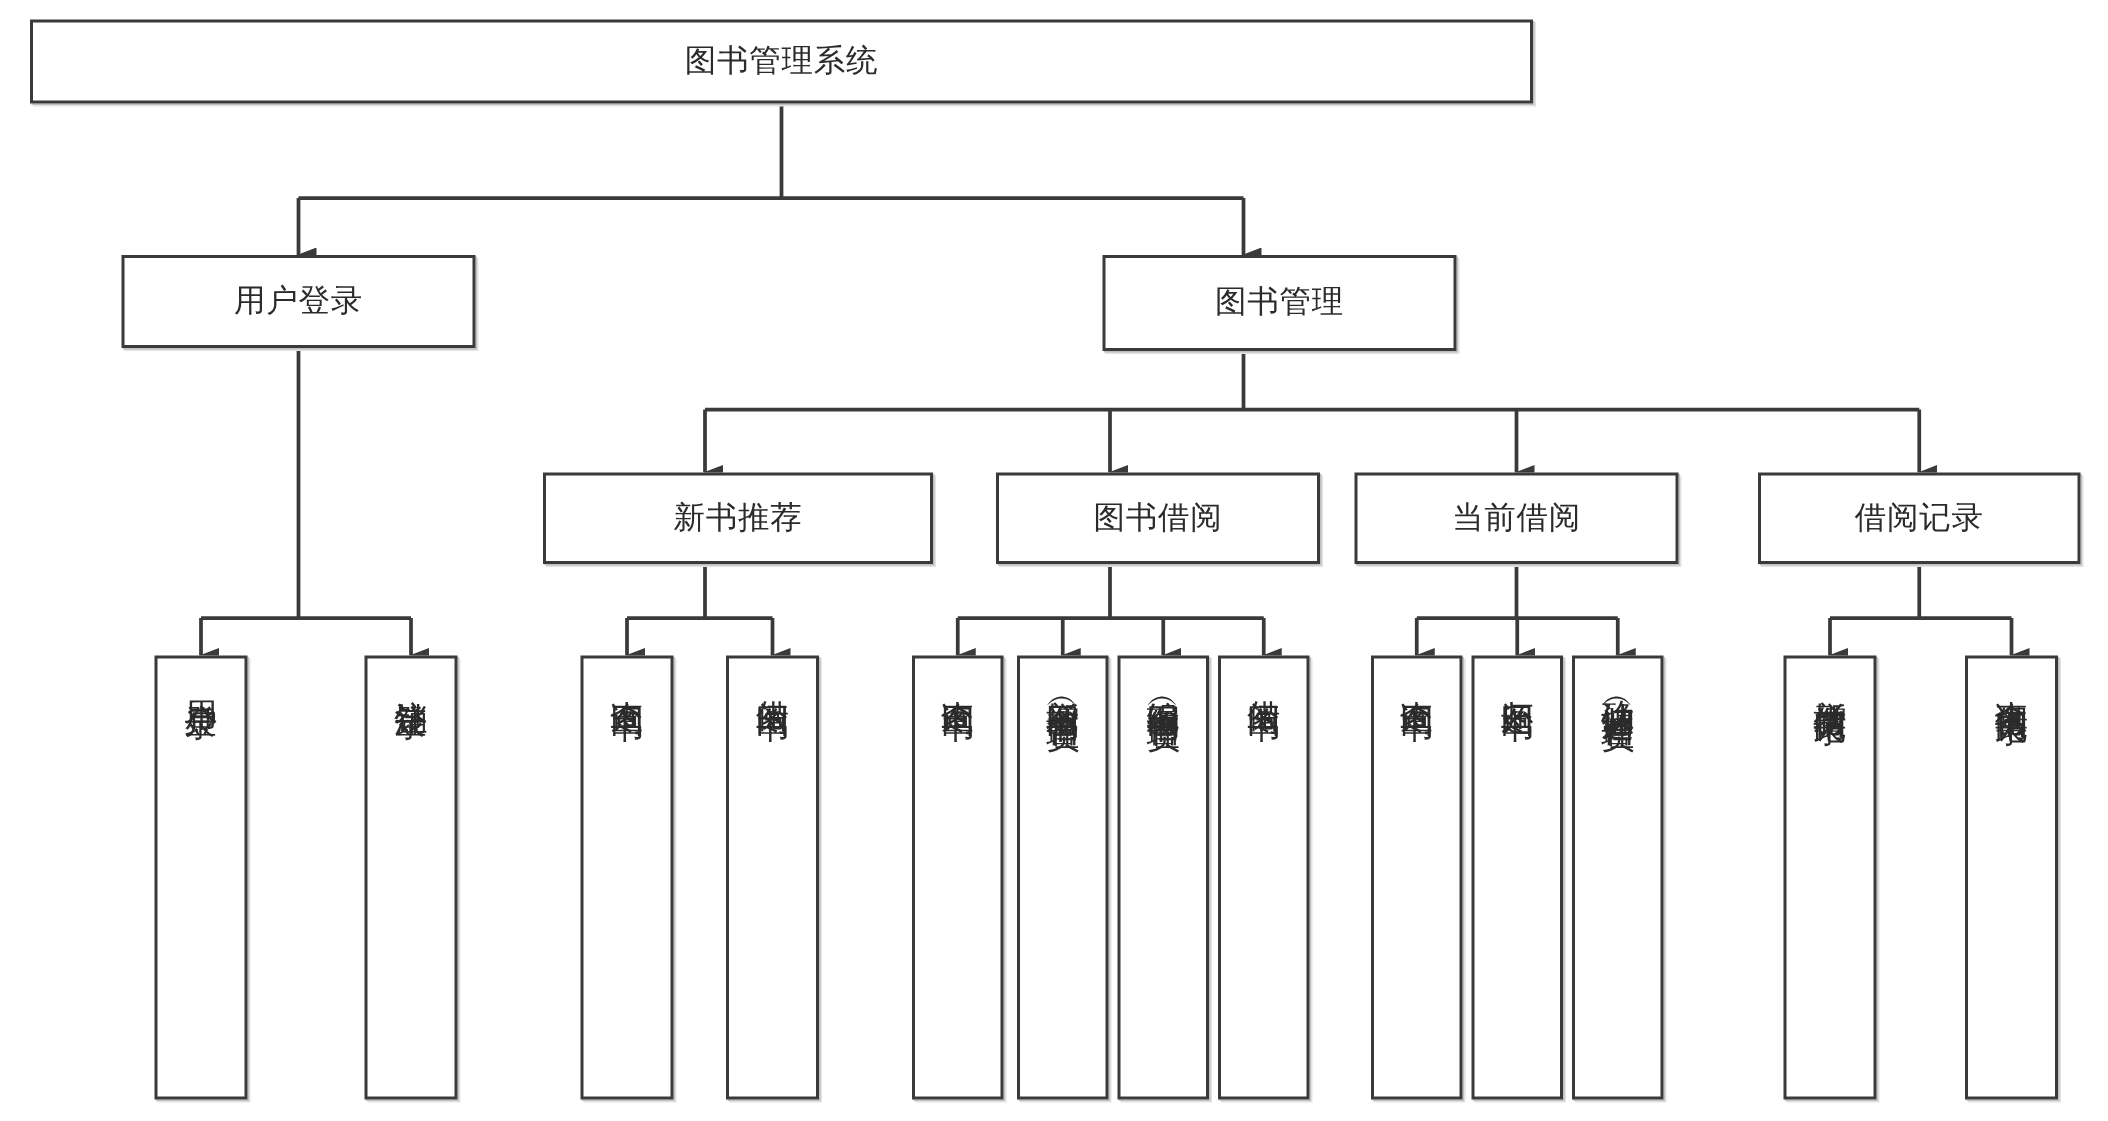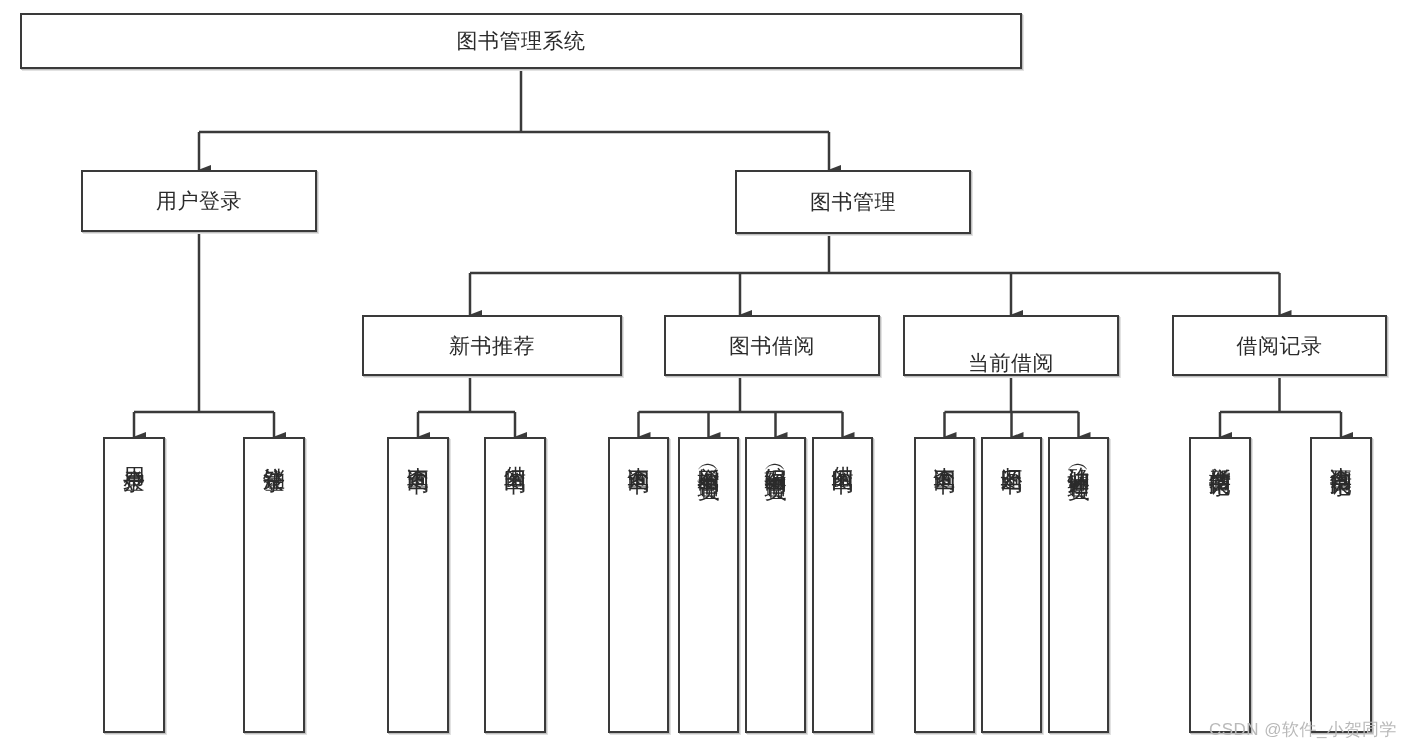--- a/index.html
+++ b/index.html
@@ -122,21 +122,21 @@
       </div>
       <div class="node" style="left: 711px; top: 170px; width: 236px; height: 64px; border-color: rgb(58, 58, 58); background: rgb(255, 255, 255); color: rgb(43, 43, 43); margin-left: 24px;">
         <span class="label-h">图书管理</span>
       </div>
       <div class="node" style="left: 362px; top: 315px; width: 260px; height: 61px; border-color: rgb(58, 58, 58); background: rgb(255, 255, 255); color: rgb(43, 43, 43);">
         <span class="label-h">新书推荐</span>
       </div>
       <div class="node" style="left: 632px; top: 315px; width: 216px; height: 61px; border-color: rgb(58, 58, 58); background: rgb(255, 255, 255); color: rgb(43, 43, 43); margin-left: 32px;">
         <span class="label-h">图书借阅</span>
       </div>
-      <div class="node" style="left: 903px; top: 315px; width: 216px; height: 61px; border-color: rgb(58, 58, 58); background: rgb(255, 255, 255); color: rgb(43, 43, 43); align-items: flex-end;">
+      <div class="node" style="left: 903px; top: 315px; width: 216px; height: 61px; border-color: rgb(58, 58, 58); background: rgb(255, 255, 255); color: rgb(43, 43, 43);">
         <span class="label-h">当前借阅</span>
       </div>
       <div class="node" style="left: 1172px; top: 315px; width: 215px; height: 61px; border-color: rgb(58, 58, 58); background: rgb(255, 255, 255); color: rgb(43, 43, 43);">
         <span class="label-h">借阅记录</span>
       </div>
       <div class="node leaf" style="left: 103px; top: 437px; width: 62px; height: 296px; border-color: rgb(58, 58, 58); background: rgb(255, 255, 255); color: rgb(43, 43, 43);">
         <span class="label-v">用户登录</span>
       </div>
       <div class="node leaf" style="left: 243px; top: 437px; width: 62px; height: 296px; border-color: rgb(58, 58, 58); background: rgb(255, 255, 255); color: rgb(43, 43, 43);">
         <span class="label-v">注销登录</span>
@@ -169,15 +169,14 @@
         <span class="label-v">确认归还（管理员）</span>
       </div>
       <div class="node leaf" style="left: 1189px; top: 437px; width: 62px; height: 296px; border-color: rgb(58, 58, 58); background: rgb(255, 255, 255); color: rgb(43, 43, 43);">
         <span class="label-v">新增借阅记录</span>
       </div>
       <div class="node leaf" style="left: 1310px; top: 437px; width: 62px; height: 296px; border-color: rgb(58, 58, 58); background: rgb(255, 255, 255); color: rgb(43, 43, 43);">
         <span class="label-v">查询借阅记录</span>
       </div>
     </div>
 
-  <div class="watermark">CSDN @软件_小贺同学</div>
 
 </div>
 
 </body></html>

